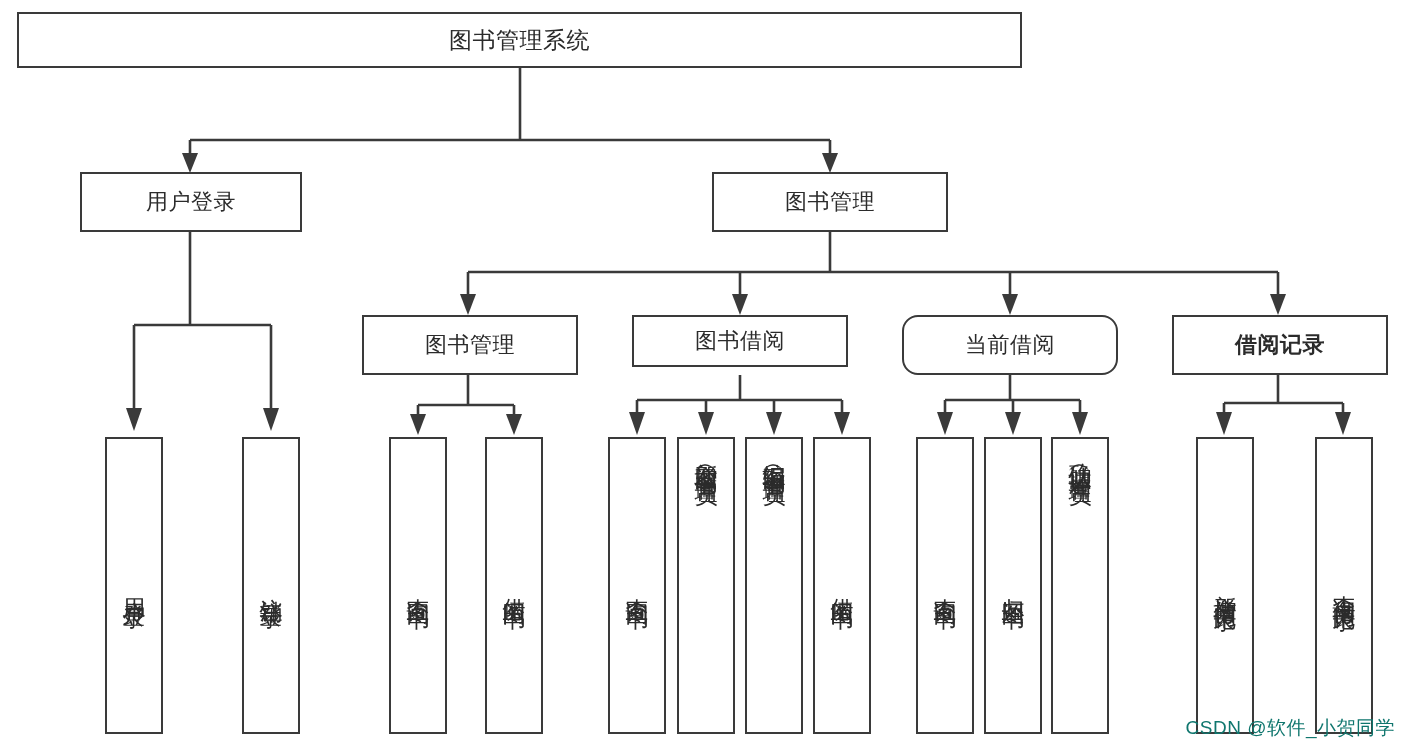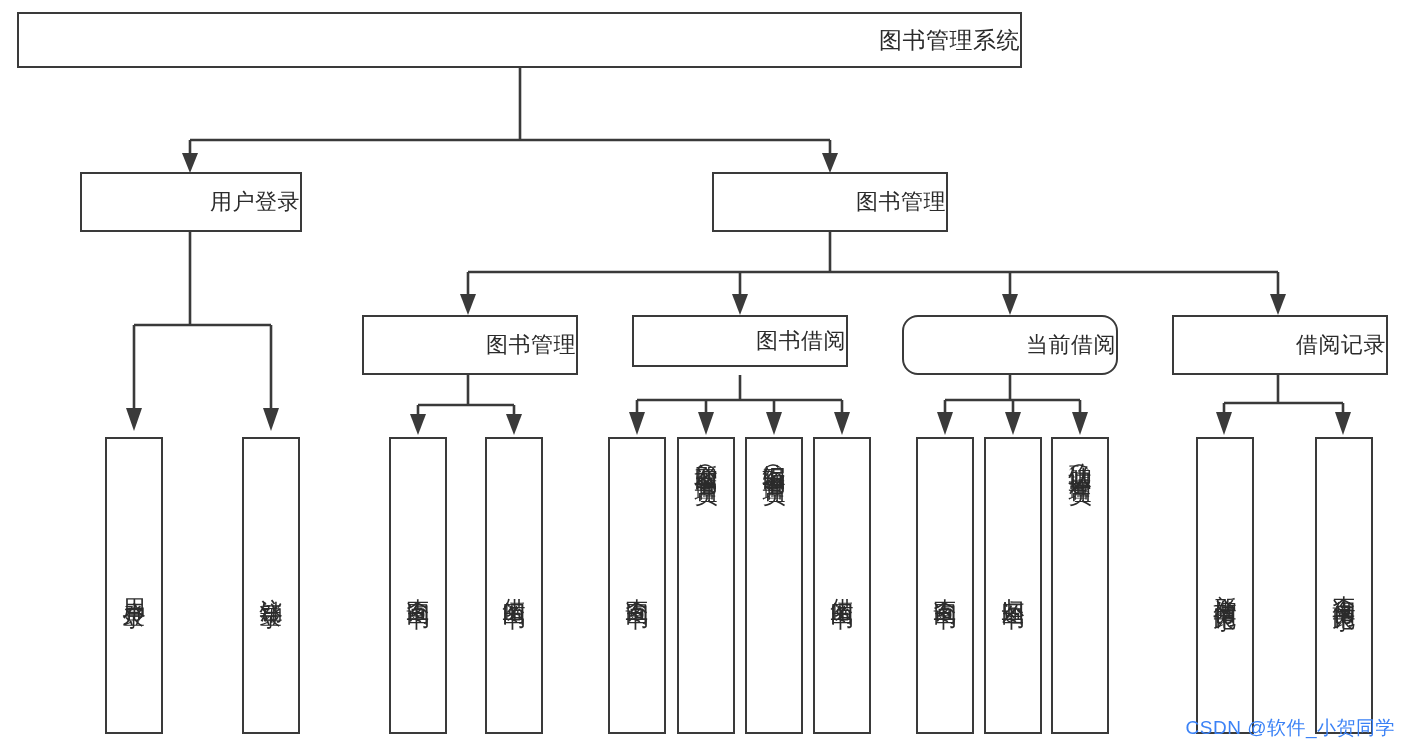--- a/index.html
+++ b/index.html
@@ -19,21 +19,21 @@
     overflow: hidden;
   }
   
   .node {
     position: absolute;
     box-sizing: border-box;
     background: #ffffff;
     border: 2px solid #3a3a3a;
     display: flex;
     align-items: center;
-    justify-content: flex-end;
+    justify-content: center;
     color: #2b2b2b;
   }
   .node .label {
     display: block;
     text-align: center;
     line-height: 1.06;
     letter-spacing: 0.5px;
   }
   
   .node.horiz .label {
@@ -75,21 +75,21 @@
   }
   .edge-svg polygon {
     fill: #3a3a3a;
   }
   
   #watermark {
     position: absolute;
     right: 10px;
     bottom: 6px;
     font-size: 19px;
-    color: #3b82f6;
+    color: #0f766e;
     white-space: nowrap;
     letter-spacing: 0.5px;
   }
 </style>
 </head>
 <body>
 
 <div id="canvas">
 
   <svg class="edge-svg" viewBox="0 0 1405 747">
@@ -169,21 +169,21 @@
 
   <div class="node horiz" style="left:362px; top:315px; width:216px; height:60px;">
     <span class="label">图书管理</span>
   </div>
   <div class="node horiz" style="left:632px; top:315px; width:216px; height:52px;">
     <span class="label">图书借阅</span>
   </div>
   <div class="node horiz" style="left:902px; top:315px; width:216px; height:60px;border-radius:16px;">
     <span class="label">当前借阅</span>
   </div>
-  <div class="node horiz" style="left:1172px; top:315px; width:216px; height:60px;">
+  <div class="node horiz" style="left:1172px; top:315px; width:216px; height:60px;font-weight:bold;">
     <span class="label">借阅记录</span>
   </div>
 
   <div class="node vert" style="left:105px; top:437px; width:58px; height:297px;">
     <span class="label">用户登录</span>
   </div>
   <div class="node vert" style="left:242px; top:437px; width:58px; height:297px;">
     <span class="label">注销登录</span>
   </div>
 

